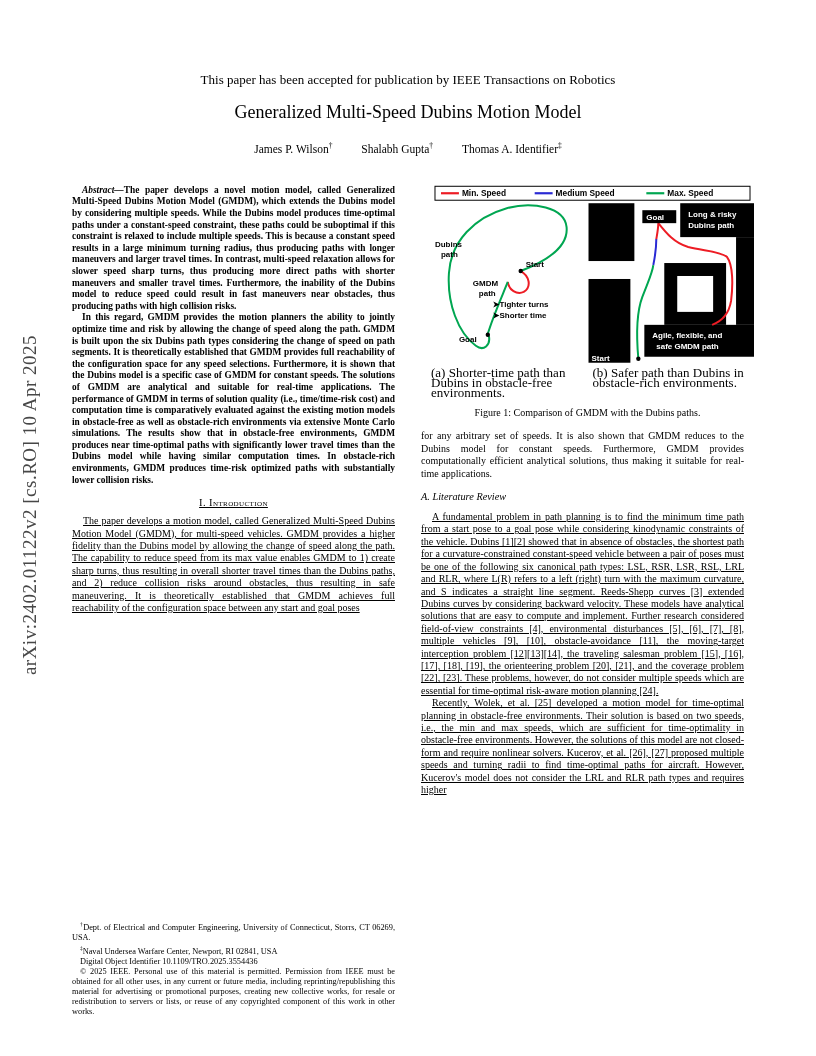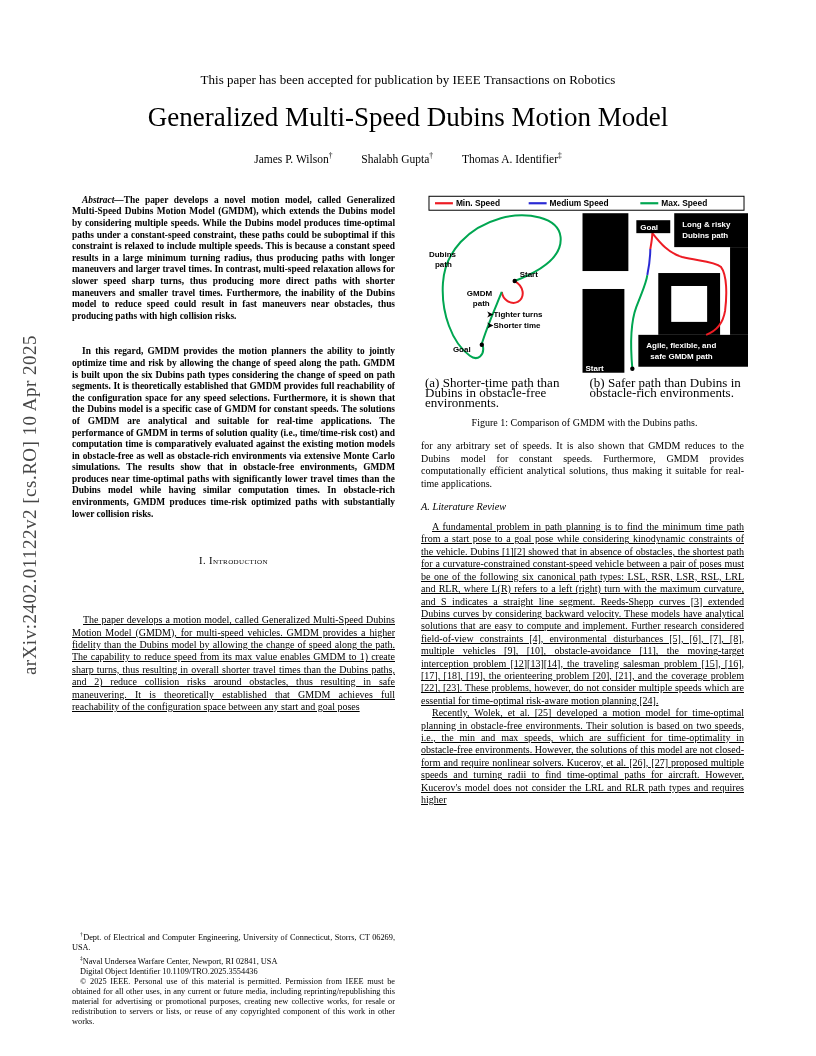--- a/index.html
+++ b/index.html
@@ -18,52 +18,53 @@
     top: 492px; left: -218px;
     width: 500px; height: 26px;
     transform: rotate(-90deg);
     text-align: center;
     font-size: 19px;
     color: #474747;
     letter-spacing: 0.5px;
     font-family: "Liberation Serif", serif;
   }
   .accepted { padding-top: 72px; text-align: center; font-size: 13px; }
-  .title { margin-top: 14px; text-align: center; font-size: 27px; font-weight: 400; }
+  .title { margin-top: 14px; text-align: center; font-size: 18px; font-weight: 400; }
   .authors { margin-top: 18px; text-align: center; font-size: 11.5px; }
   .author { margin: 4px 13px; }
   sup { font-size: 0.65em; vertical-align: super; }
   .cols { display: flex; gap: 26px; margin: 30px 72px 0 72px; }
   .col { width: 323px; }
-  .col-left { display: flex; flex-direction: column; height: 832px; gap: 24px; }
+  .col-left { display: flex; flex-direction: column; height: 832px; }
   .abstract {
     font-size: 9.4px; font-weight: bold;
     line-height: 11.6px; text-align: justify; text-indent: 10px;
   }
   .lead-ital { font-style: italic; font-weight: bold; }
   .index-terms { margin-top: 5px; }
   .section-heading {
-    margin: 11px 0 24px 0;
+    margin: 11px 0 7px 0;
     text-align: center;
     font-size: 10.5px; font-weight: 400;
     font-variant: small-caps;
     letter-spacing: 0.4px;
+    text-decoration: underline;
   }
   .body-p {
     font-size: 10px; line-height: 12.4px;
     text-align: justify;
   }
   .indent { text-indent: 11px; text-decoration: underline; }
   .footnotes { margin-top: auto; font-size: 8.3px; line-height: 10px; text-align: justify; }
   .footnotes p { text-indent: 8px; }
   .subsection-heading {
     margin: 11px 0 9px 0;
     font-size: 10.3px; font-style: italic; font-weight: 400;
   }
-  figure { margin: 0 0 4px 4px; }
+  figure { margin: 0 0 4px 10px; }
   .fig-svg { display: block; }
   .subcaps { display: flex; gap: 10px; margin-top: 5px; }
   .subcap { width: 50%; font-size: 13px; line-height: 10.2px; text-align: left; }
   figcaption { margin: 9px 0 12px 0; text-align: center; font-size: 10px; }
   .svg-label { font-family: "Liberation Sans", sans-serif; font-weight: bold; font-size: 8px; fill: #000; }
   .svg-label-w { font-family: "Liberation Sans", sans-serif; font-weight: bold; font-size: 8px; fill: #fff; }
   .legend-label { font-family: "Liberation Sans", sans-serif; font-weight: bold; font-size: 8.4px; fill: #000; }
 </style>
 </head>
 <body>

